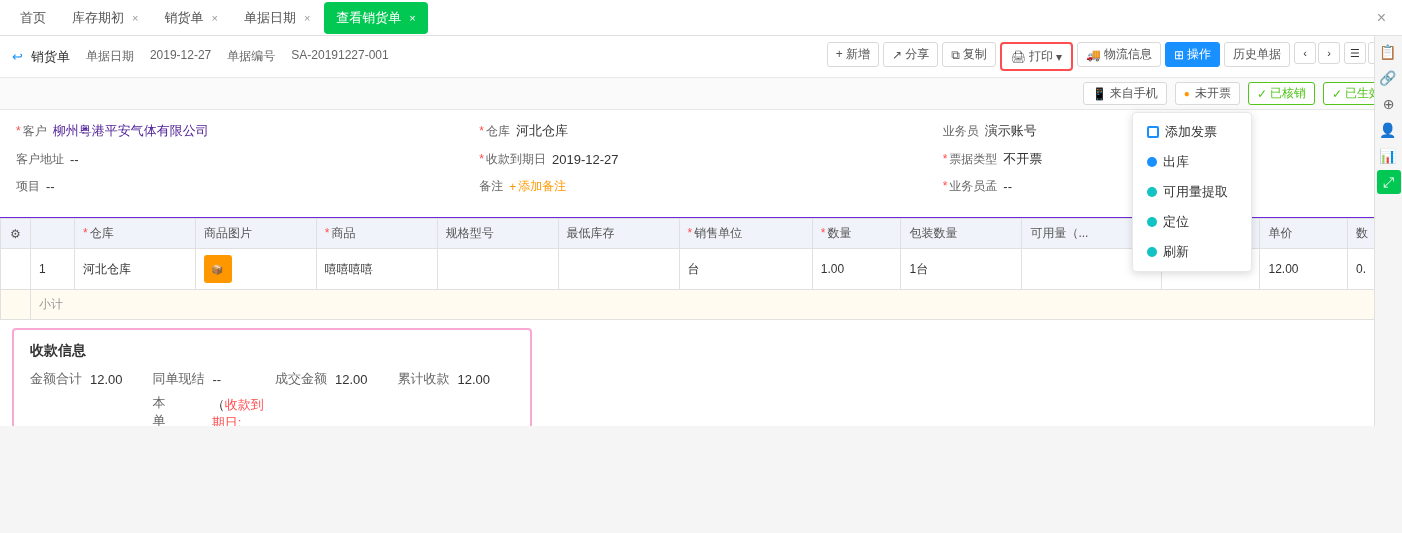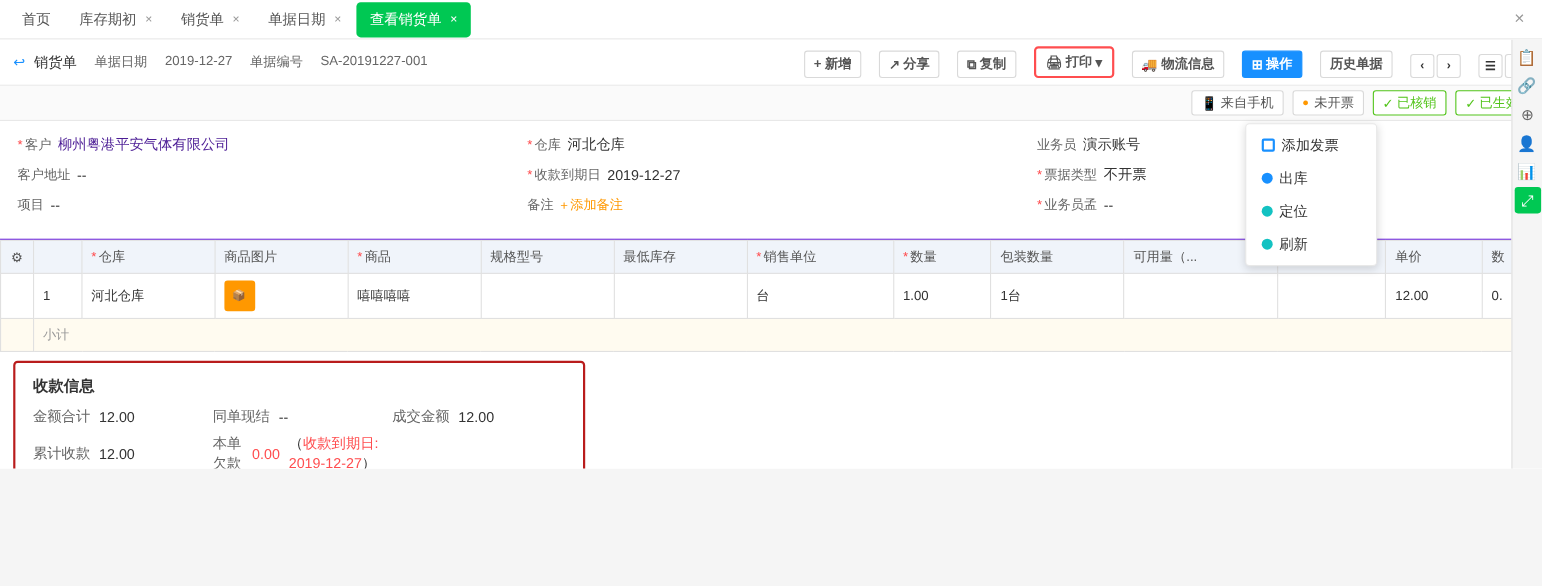--- a/index.html
+++ b/index.html
@@ -24,21 +24,21 @@
 
     
     .toolbar {
       display: flex; align-items: center; padding: 6px 12px; border-bottom: 1px solid #e8e8e8;
       gap: 8px; background: #fff;
     }
     .doc-icon { color: #1890ff; font-size: 13px; }
     .doc-title { font-size: 13px; color: #333; font-weight: 500; }
     .doc-meta { font-size: 12px; color: #666; display: flex; gap: 16px; margin-left: 8px; justify-content: flex-end; }
     .toolbar-spacer { flex: 1; }
-    .toolbar-actions { display: flex; align-items: flex-end; gap: 16px; font-weight: bold; }
+    .toolbar-actions { display: flex; align-items: flex-start; gap: 4px; }
     .btn-action {
       display: flex; align-items: center; gap: 3px; padding: 3px 8px; border: 1px solid #d9d9d9;
       border-radius: 3px; background: #fff; cursor: pointer; font-size: 12px; color: #555;
     }
     .nav-arrows { display: flex; gap: 2px; }
     .nav-arrow { width: 22px; height: 22px; border: 1px solid #d9d9d9; border-radius: 3px; display: flex; align-items: center; justify-content: center; cursor: pointer; font-size: 11px; }
     .view-toggle { display: flex; gap: 2px; }
     .view-btn { width: 22px; height: 22px; border: 1px solid #d9d9d9; border-radius: 3px; display: flex; align-items: center; justify-content: center; cursor: pointer; font-size: 11px; }
 
     
@@ -65,25 +65,25 @@
     th { background: #f0f4fa; padding: 6px 8px; text-align: left; border: 1px solid #e0e0e0; font-weight: normal; color: #555; white-space: nowrap; }
     th.required::before { content: '*'; color: #ff4d4f; margin-right: 2px; }
     td { padding: 6px 8px; border: 1px solid #e0e0e0; color: #333; white-space: nowrap; }
     tr.data-row td { background: #fff; }
     tr.subtotal-row td { background: #fffbf0; color: #999; }
     .gear-col { width: 30px; text-align: center; }
     .img-placeholder { width: 28px; height: 28px; background: #ff9800; border-radius: 3px; display: flex; align-items: center; justify-content: center; color: #fff; font-size: 10px; }
 
     
     .payment-box {
-      margin: 8px 12px; padding: 12px 16px; border: 2px solid #b91c1c; border-radius: 4px;
+      margin: 8px 12px; padding: 12px 16px; border: 2px solid #f9a8d4; border-radius: 4px;
       background: #fff; max-width: 520px;
     }
     .payment-title { font-size: 14px; font-weight: 600; color: #333; margin-bottom: 10px; }
-    .payment-grid { display: grid; grid-template-columns: 1fr 1fr 1fr; gap: 6px; }
+    .payment-grid { display: grid; grid-template-columns: 1fr 1fr 1fr 1fr; gap: 6px; }
     .payment-item { display: flex; align-items: center; gap: 8px; font-size: 13px; }
     .payment-key { color: #666; }
     .payment-val { color: #333; }
     .payment-val.red { color: #ff4d4f; }
 
     
     .dropdown-menu {
       position: absolute; top: 76px; right: 150px; background: #fff; border: 1px solid #e8e8e8;
       border-radius: 4px; box-shadow: 0 2px 8px rgba(0,0,0,0.15); padding: 4px 0; z-index: 100; min-width: 120px;
     }
@@ -331,20 +331,24 @@
       <div class="dropdown-item">
         <span style="display:inline-block; width:12px; height:12px; border:2px solid #1890ff; border-radius:2px;"></span>
         <span>添加发票</span>
       </div>
       <div class="dropdown-item">
         <span style="display:inline-block; width:10px; height:10px; border-radius:50%; background:#1890ff;"></span>
         <span>出库</span>
       </div>
       <div class="dropdown-item">
         <span style="display:inline-block; width:10px; height:10px; border-radius:50%; background:#13c2c2;"></span>
+        <span>可用量提取</span>
+      </div>
+      <div class="dropdown-item">
+        <span style="display:inline-block; width:10px; height:10px; border-radius:50%; background:#13c2c2;"></span>
         <span>定位</span>
       </div>
       <div class="dropdown-item">
         <span style="display:inline-block; width:10px; height:10px; border-radius:50%; background:#13c2c2;"></span>
         <span>刷新</span>
       </div>
     </div>
 
     <div class="right-sidebar">
       <div class="sidebar-icon">📋</div>

